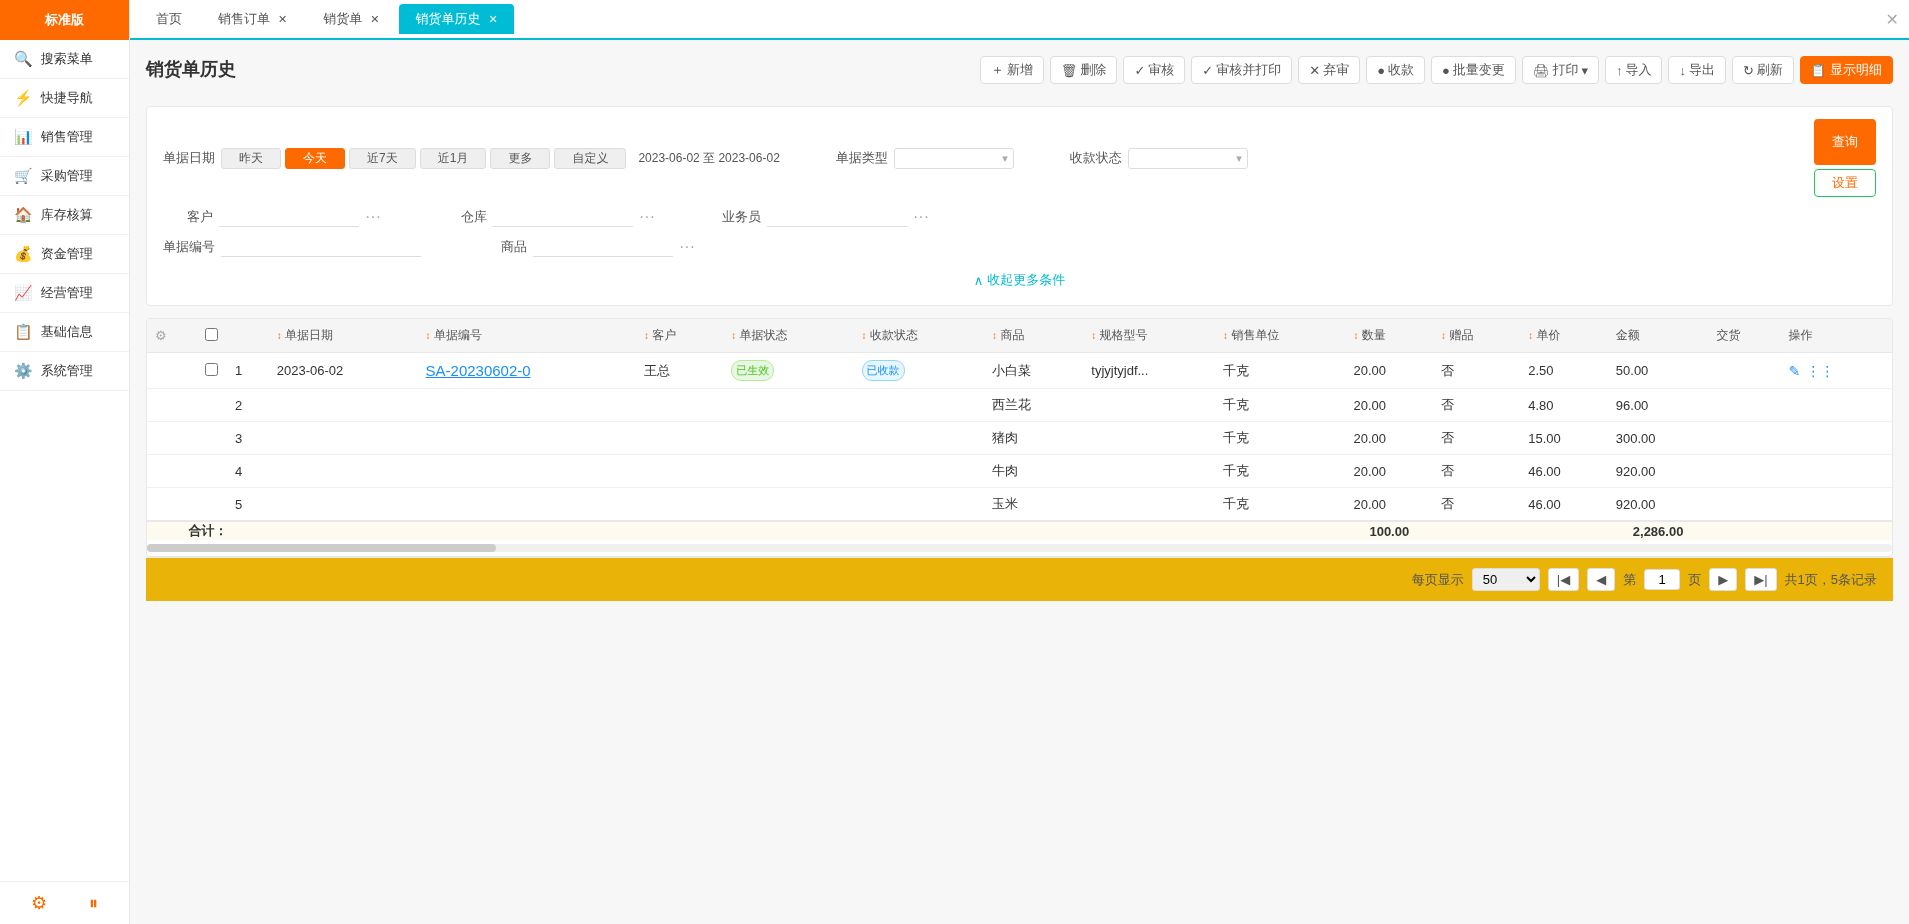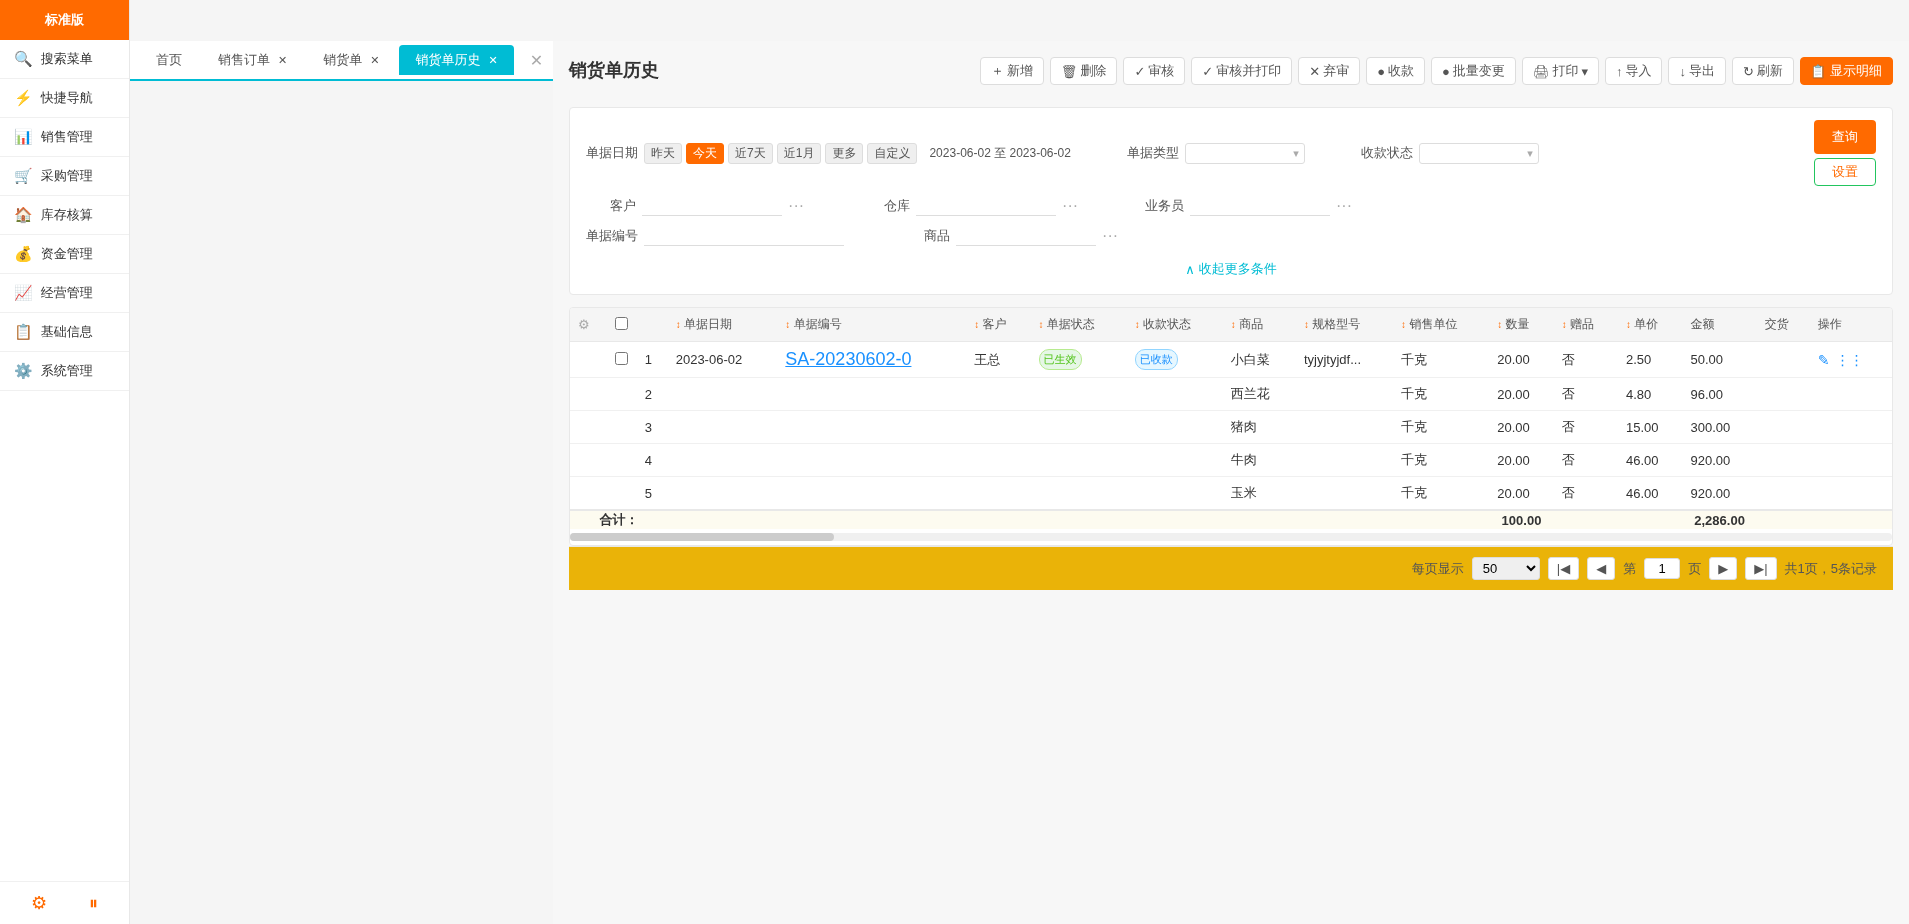--- a/index.html
+++ b/index.html
@@ -38,21 +38,21 @@
       margin-top: auto;
       display: flex;
       align-items: center;
       justify-content: space-around;
       padding: 10px;
       border-top: 1px solid #f0f0f0;
     }
     .sidebar-bottom span { color: #ff6a00; font-size: 18px; cursor: pointer; }
 
     
-    .main { flex: 1; display: flex; flex-direction: row; overflow: hidden; margin-top: 41px; }
+    .main { flex: 1; display: flex; flex-direction: column; overflow: hidden; }
 
     
     .tabbar {
       background: #fff;
       border-bottom: 2px solid #00bcd4;
       display: flex;
       align-items: center;
       height: 40px;
       padding: 0 10px;
       gap: 4px;
@@ -130,21 +130,21 @@
       border: none;
       border-bottom: 1px solid #ddd;
       padding: 2px 4px;
       width: 140px;
       outline: none;
       background: transparent;
     }
     .filter-dots { color: #aaa; font-size: 16px; cursor: pointer; }
     .date-shortcuts { display: flex; gap: 4px; align-items: center; }
     .date-btn {
-      padding: 1px 6px;
+      padding: 1px 17px;
       border: 1px solid #ddd;
       border-radius: 3px;
       cursor: pointer;
       font-size: 12px;
       color: #555;
     }
     .date-btn.active { background: #ff6a00; color: #fff; border-color: #ff6a00; }
     .filter-select {
       border: 1px solid #ddd;
       border-radius: 3px;
@@ -178,21 +178,21 @@
       color: #00bcd4;
       cursor: pointer;
       font-size: 12px;
       padding: 4px 0;
     }
     .query-btn {
       background: #ff6a00;
       color: #fff;
       border: none;
       border-radius: 4px;
-      padding: 8px 18px;
+      padding: 14px 18px;
       cursor: pointer;
       font-size: 13px;
     }
     .set-btn {
       background: #fff;
       color: #ff6a00;
       border: 1px solid #22c55e;
       border-radius: 4px;
       padding: 4px 14px;
       cursor: pointer;
@@ -224,21 +224,21 @@
     tbody tr { border-bottom: 1px solid #f0f0f0; }
     tbody td { padding: 7px 8px; color: #333; font-size: 13px; }
     .badge {
       display: inline-block;
       padding: 2px 4px;
       border-radius: 10px;
       font-size: 11px;
     }
     .badge-active { background: #e6f7e6; color: #52c41a; border: 1px solid #b7eb8f; }
     .badge-received { background: #e6f7ff; color: #1890ff; border: 1px solid #91d5ff; }
-    .link-text { color: #1890ff; cursor: pointer; text-decoration: underline; font-size: 18px; }
+    .link-text { color: #1890ff; cursor: pointer; text-decoration: underline; font-size: 15px; }
     .settings-icon { color: #aaa; cursor: pointer; }
     .checkbox-col { width: 30px; text-align: center; }
     .action-icons { display: flex; gap: 6px; }
     .action-icon { color: #1890ff; cursor: pointer; font-size: 14px; }
 
     
     .summary-row {
       background: #fdfbf0;
       border-top: 2px solid #e8e8e8;
       text-align: center;

